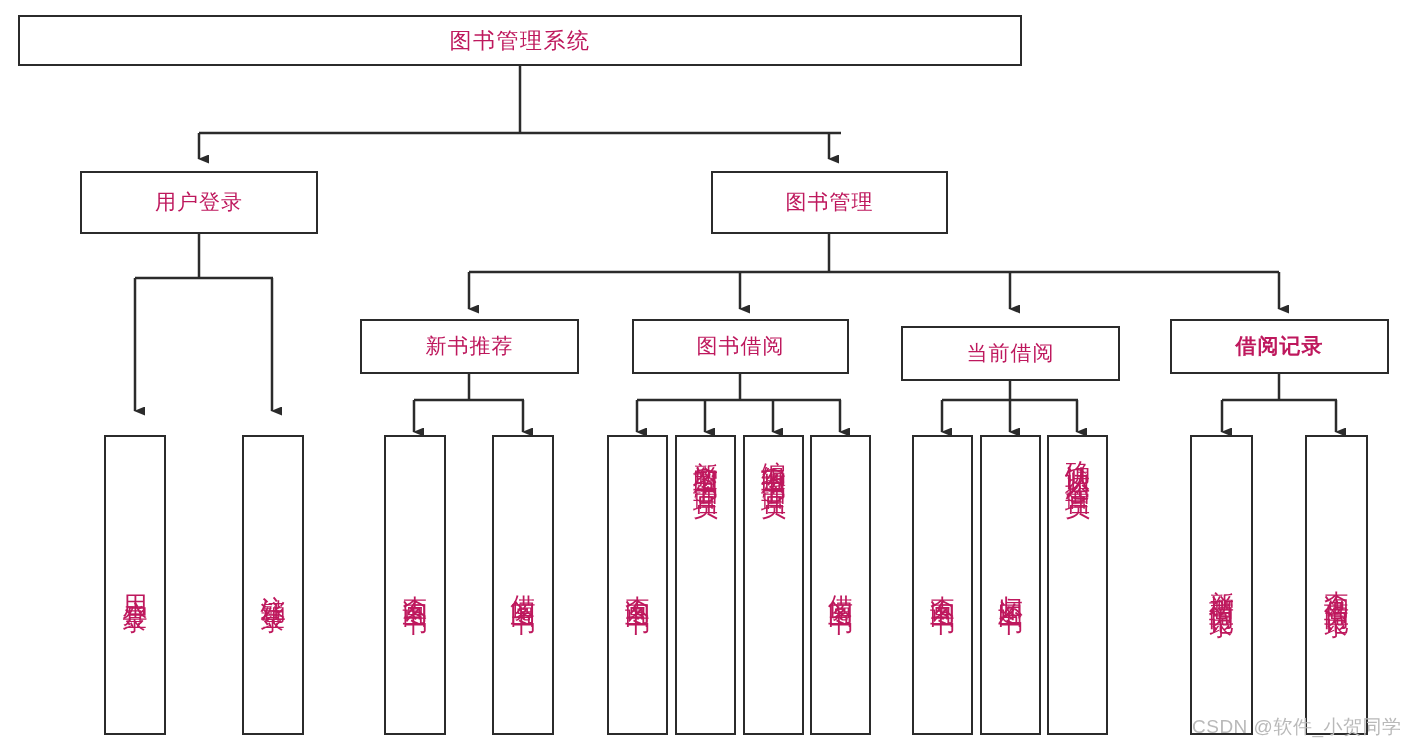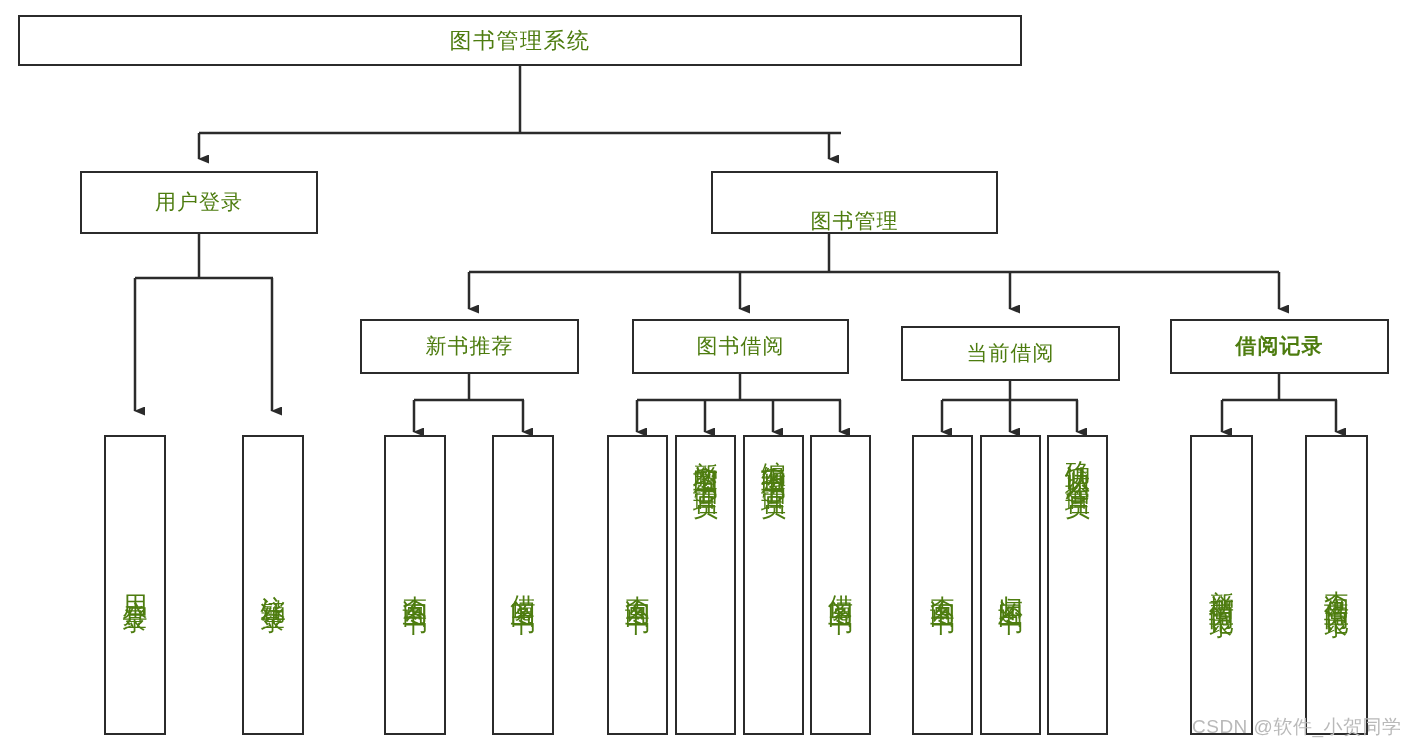--- a/index.html
+++ b/index.html
@@ -27,21 +27,21 @@
     pointer-events: none;
   }
   .node {
     position: absolute;
     box-sizing: border-box;
     background: #ffffff;
     border: 2.5px solid #2b2b2b;
     display: flex;
     align-items: center;
     justify-content: center;
-    color: #4d7c0f;
+    color: #be185d;
   }
   .node .label {
     display: block;
     text-align: center;
     line-height: 1.05;
   }
   
   .node.horiz .label {
     font-size: 21px;
     letter-spacing: 1px;
@@ -134,21 +134,21 @@
   </svg>
 
   <div class="node horiz root" style="left:18px; top:15px; width:1004px; height:51px;">
     <span class="label">图书管理系统</span>
   </div>
 
   <div class="node horiz" style="left:80px; top:171px; width:238px; height:63px;">
     <span class="label">用户登录</span>
   </div>
 
-  <div class="node horiz" style="left:711px; top:171px; width:287px; height:63px;align-items:flex-end;">
+  <div class="node horiz" style="left:711px; top:171px; width:237px; height:63px;">
     <span class="label">图书管理</span>
   </div>
 
   <div class="node horiz" style="left:632px; top:319px; width:217px; height:55px;">
     <span class="label">图书借阅</span>
   </div>
 
   <div class="node horiz" style="left:360px; top:319px; width:219px; height:55px;">
     <span class="label">新书推荐</span>
   </div>

